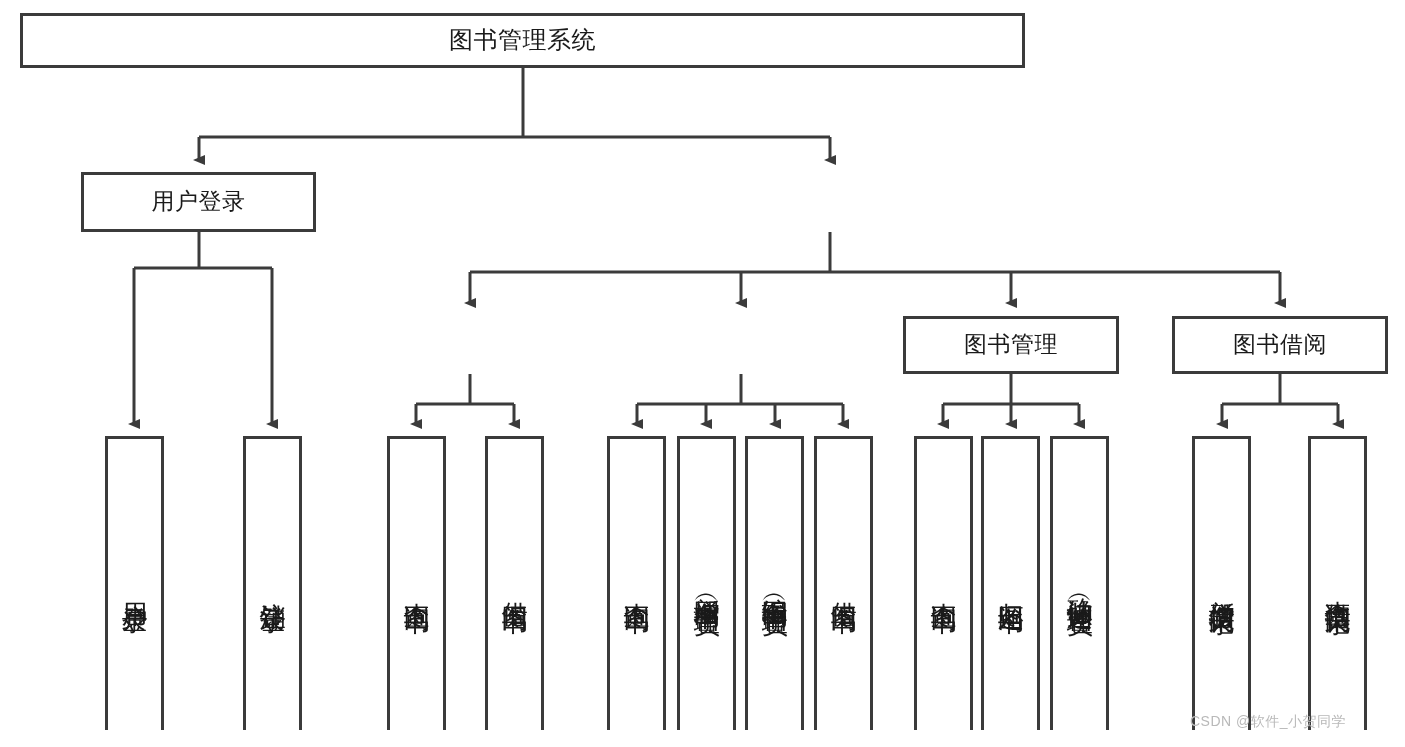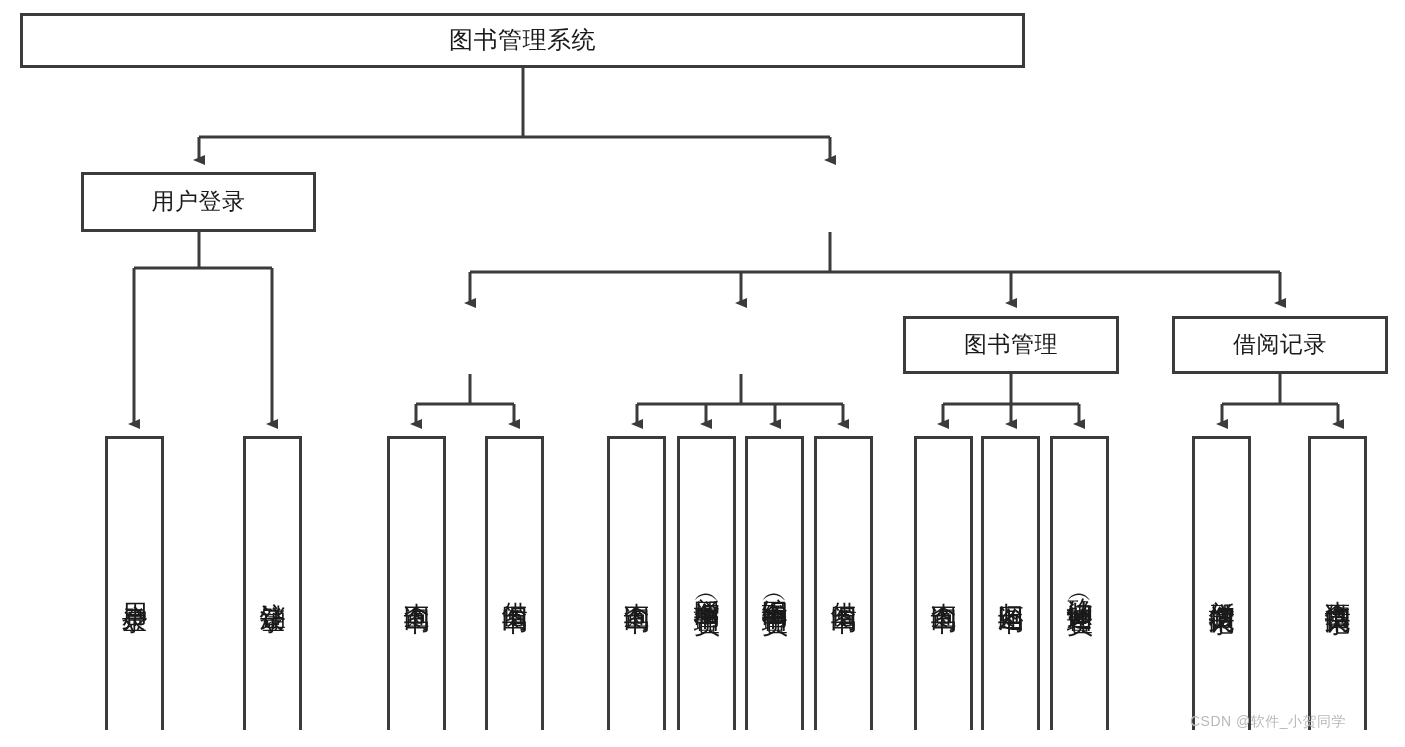--- a/index.html
+++ b/index.html
@@ -138,21 +138,21 @@
   </div>
 
 
 
 
   <div class="node horiz" style="left:903px; top:316px; width:216px; height:58px;">
     <span class="label">图书管理</span>
   </div>
 
   <div class="node horiz" style="left:1172px; top:316px; width:216px; height:58px;">
-    <span class="label">借阅记录</span>
+    <span class="label">图书借阅</span>
   </div>
 
   <div class="node vert" style="left:105px; top:436px; width:59px; height:299px;">
     <span class="label">用户登录</span>
   </div>
 
   <div class="node vert" style="left:243px; top:436px; width:59px; height:299px;">
     <span class="label">注销登录</span>
   </div>
 

